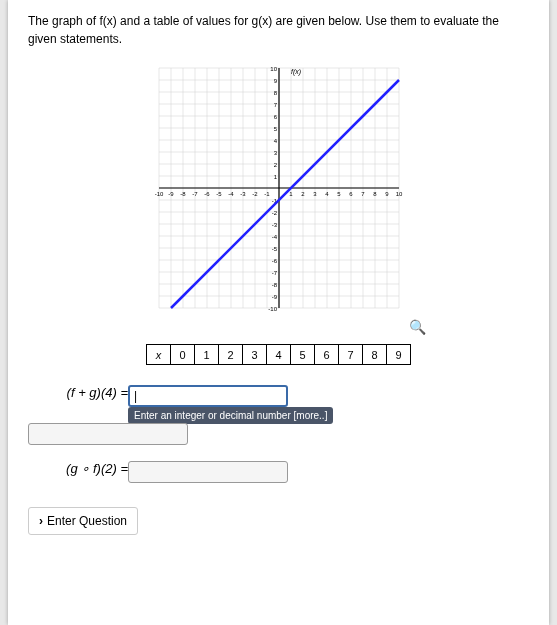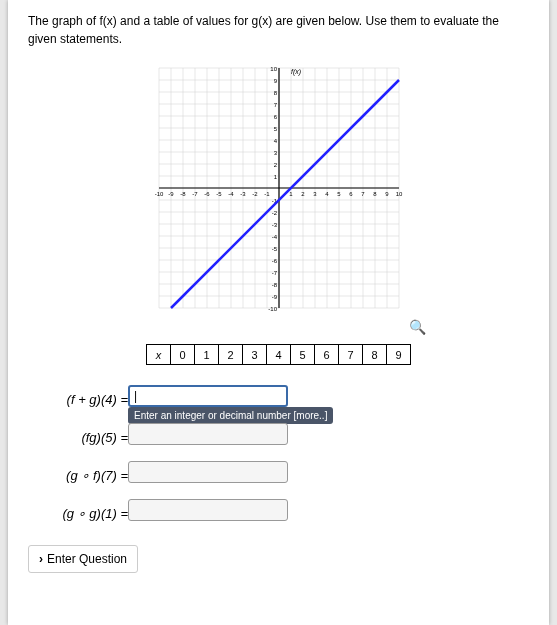--- a/index.html
+++ b/index.html
@@ -50,21 +50,21 @@
       text-align: center;
       background: #fff;
     }
     .data-table .hdr { font-style: italic; }
     .questions {
       margin-top: 20px;
       font-size: 13px;
     }
     .q-row {
       display: flex;
-      align-items: flex-end;
+      align-items: flex-start;
       margin-bottom: 16px;
       position: relative;
     }
     .q-label {
       width: 100px;
       text-align: right;
       font-style: italic;
     }
     .q-input {
       width: 160px;
@@ -232,29 +232,24 @@
       </table>
   </div>
 
   <div class="questions">
     <div class="q-row">
       <span class="q-label">(f + g)(4) =</span>
       <input class="q-input active" value="|" style="">
       <div class="tooltip">Enter an integer or decimal number [more..]</div>
     </div>
     <div class="q-row">
-      <span class="q-label">(fg)(5) =</span>
       <input class="q-input" value="" style="">
     </div>
     <div class="q-row">
-      <span class="q-label">(g ∘ f)(7) =</span>
-      <input class="q-input" value="" style="">
-    </div>
-    <div class="q-row">
-      <span class="q-label">(g ∘ g)(1) =</span>
+      <span class="q-label">(g ∘ f)(2) =</span>
       <input class="q-input" value="" style="">
     </div>
   </div>
 
   <button class="next-btn">
     <span class="chev">›</span>
     <span>Enter Question</span>
   </button>
 </div>
 

